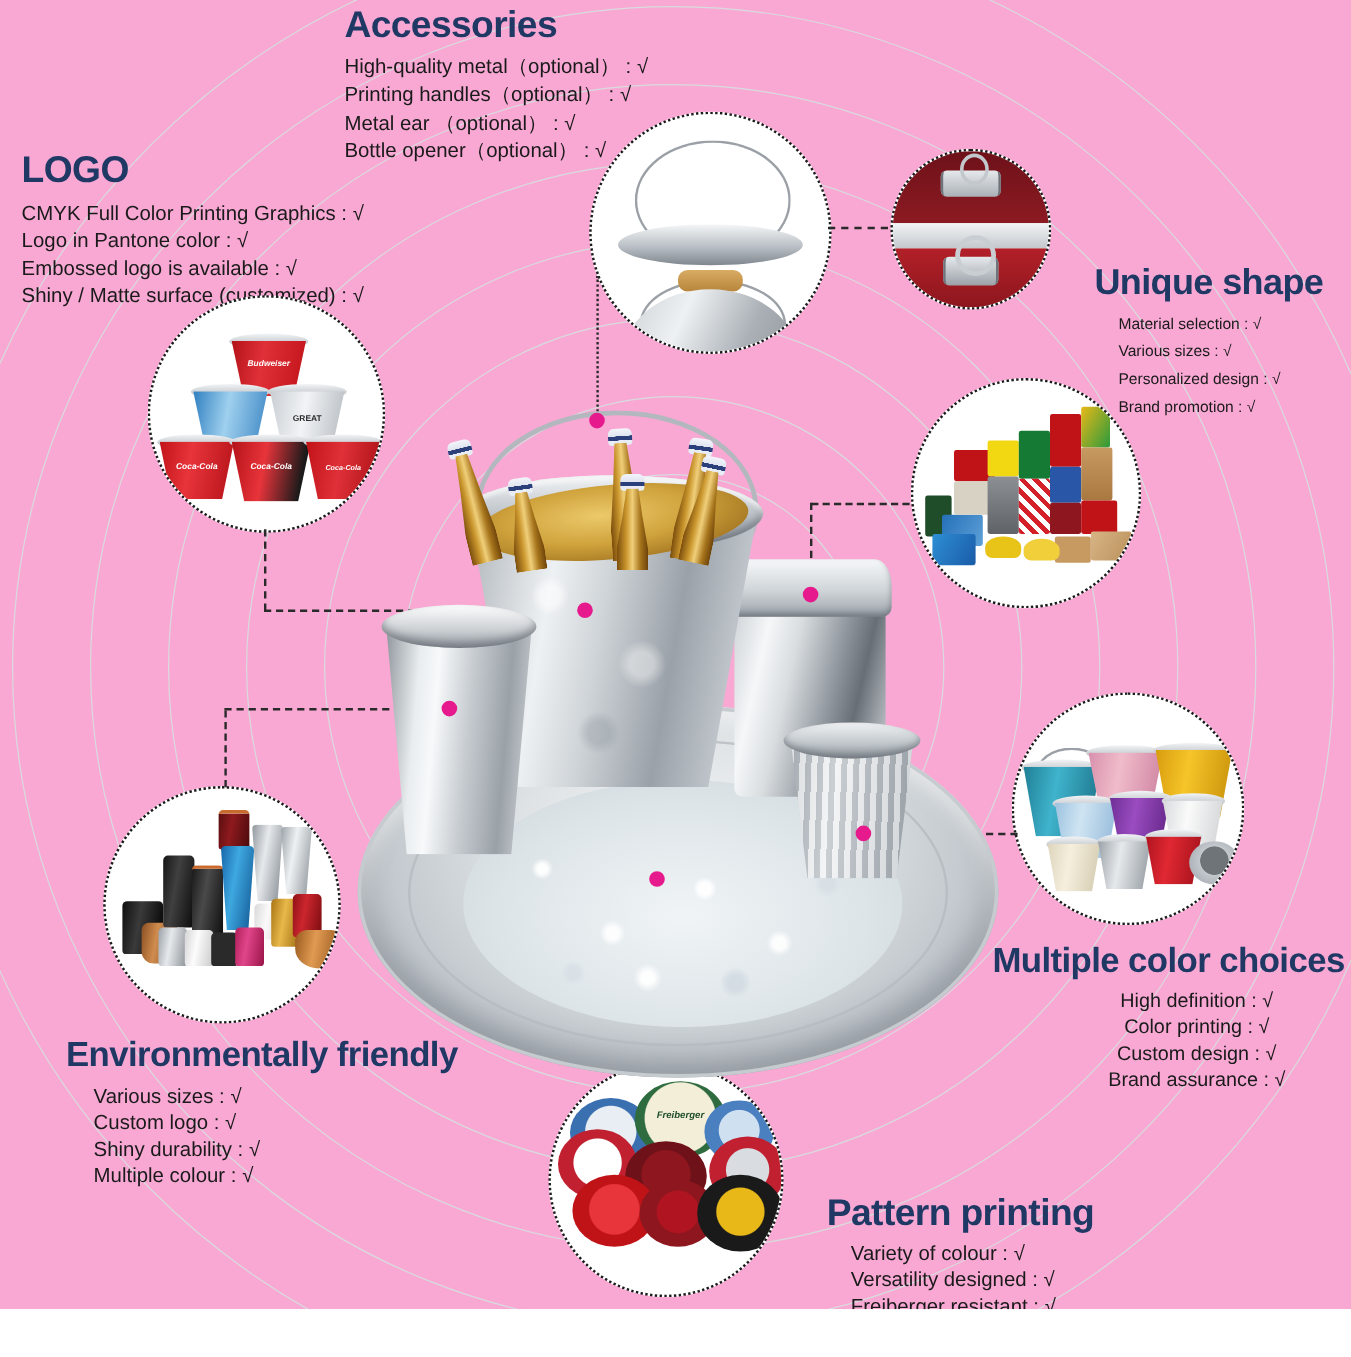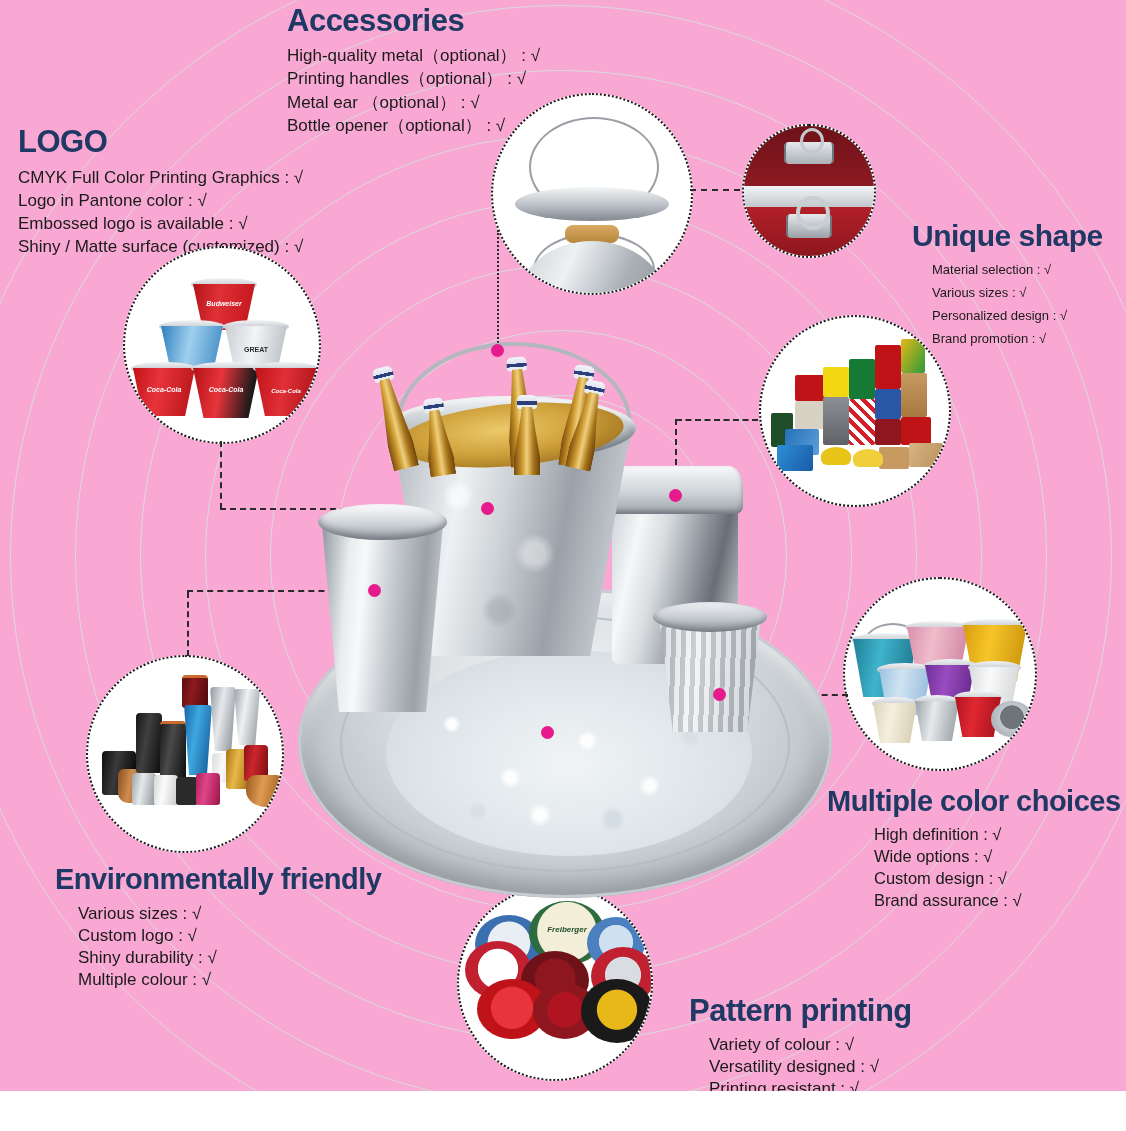--- a/index.html
+++ b/index.html
@@ -135,44 +135,44 @@
     <div style="margin-top:6px;margin-left:20px;font-size:13px;line-height:23px;">
       <div class="fi">Material selection : √</div>
       <div class="fi">Various sizes : √</div>
       <div class="fi">Personalized design : √</div>
       <div class="fi">Brand promotion : √</div>
     </div>
   </div>
 
   <div class="feature" style="left:827px;top:786px;">
     <h2 style="font-size:29px;">Multiple color choices</h2>
-    <div style="margin-top:7px;margin-left:47px;font-size:16.5px;line-height:22px;">
+    <div style="margin-top:7px;margin-left:47px;font-size:16.5px;line-height:22px;text-align:center;">
       <div class="fi">High definition : √</div>
-      <div class="fi">Wide options : √</div>
+      <div class="fi">Color printing : √</div>
       <div class="fi">Custom design : √</div>
       <div class="fi">Brand assurance : √</div>
     </div>
   </div>
 
   <div class="feature" style="left:55px;top:864px;">
     <h2 style="font-size:29px;">Environmentally friendly</h2>
     <div style="margin-top:9px;margin-left:23px;font-size:17px;line-height:22px;">
       <div class="fi">Various sizes : √</div>
       <div class="fi">Custom logo : √</div>
       <div class="fi">Shiny durability : √</div>
       <div class="fi">Multiple colour : √</div>
     </div>
   </div>
 
   <div class="feature" style="left:689px;top:995px;">
     <h2 style="font-size:31px;">Pattern printing</h2>
     <div style="margin-top:6px;margin-left:20px;font-size:17px;line-height:22px;">
       <div class="fi">Variety of colour : √</div>
       <div class="fi">Versatility designed : √</div>
-      <div class="fi">Printing resistant : √</div>
+      <div class="fi">Freiberger resistant : √</div>
       <div class="fi">Wide application : √</div>
     </div>
   </div>
 
   <div>
     <div class="tray">
       <div class="ice"></div>
     </div>
     <div class="canister"></div>
     <div class="canister-lid"></div>

